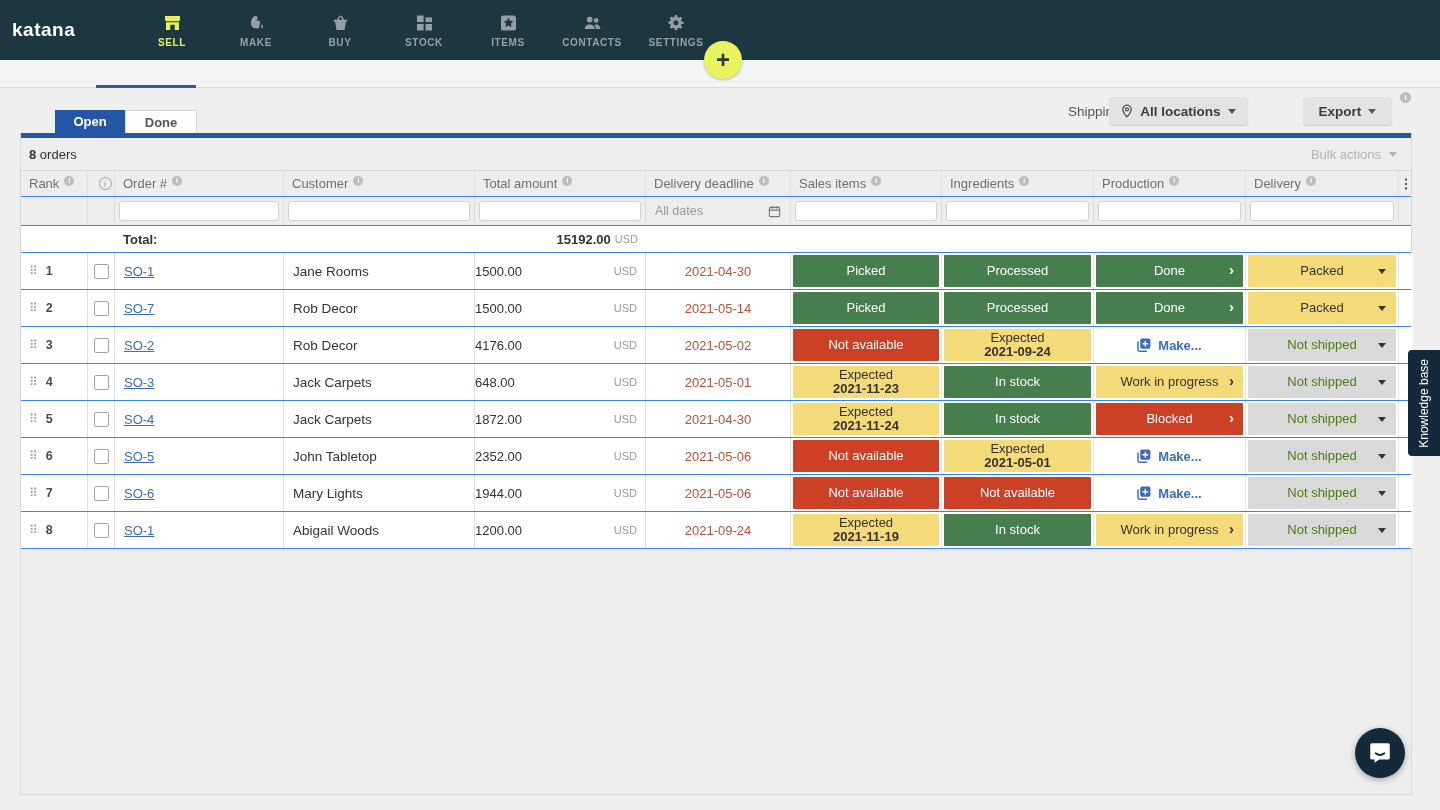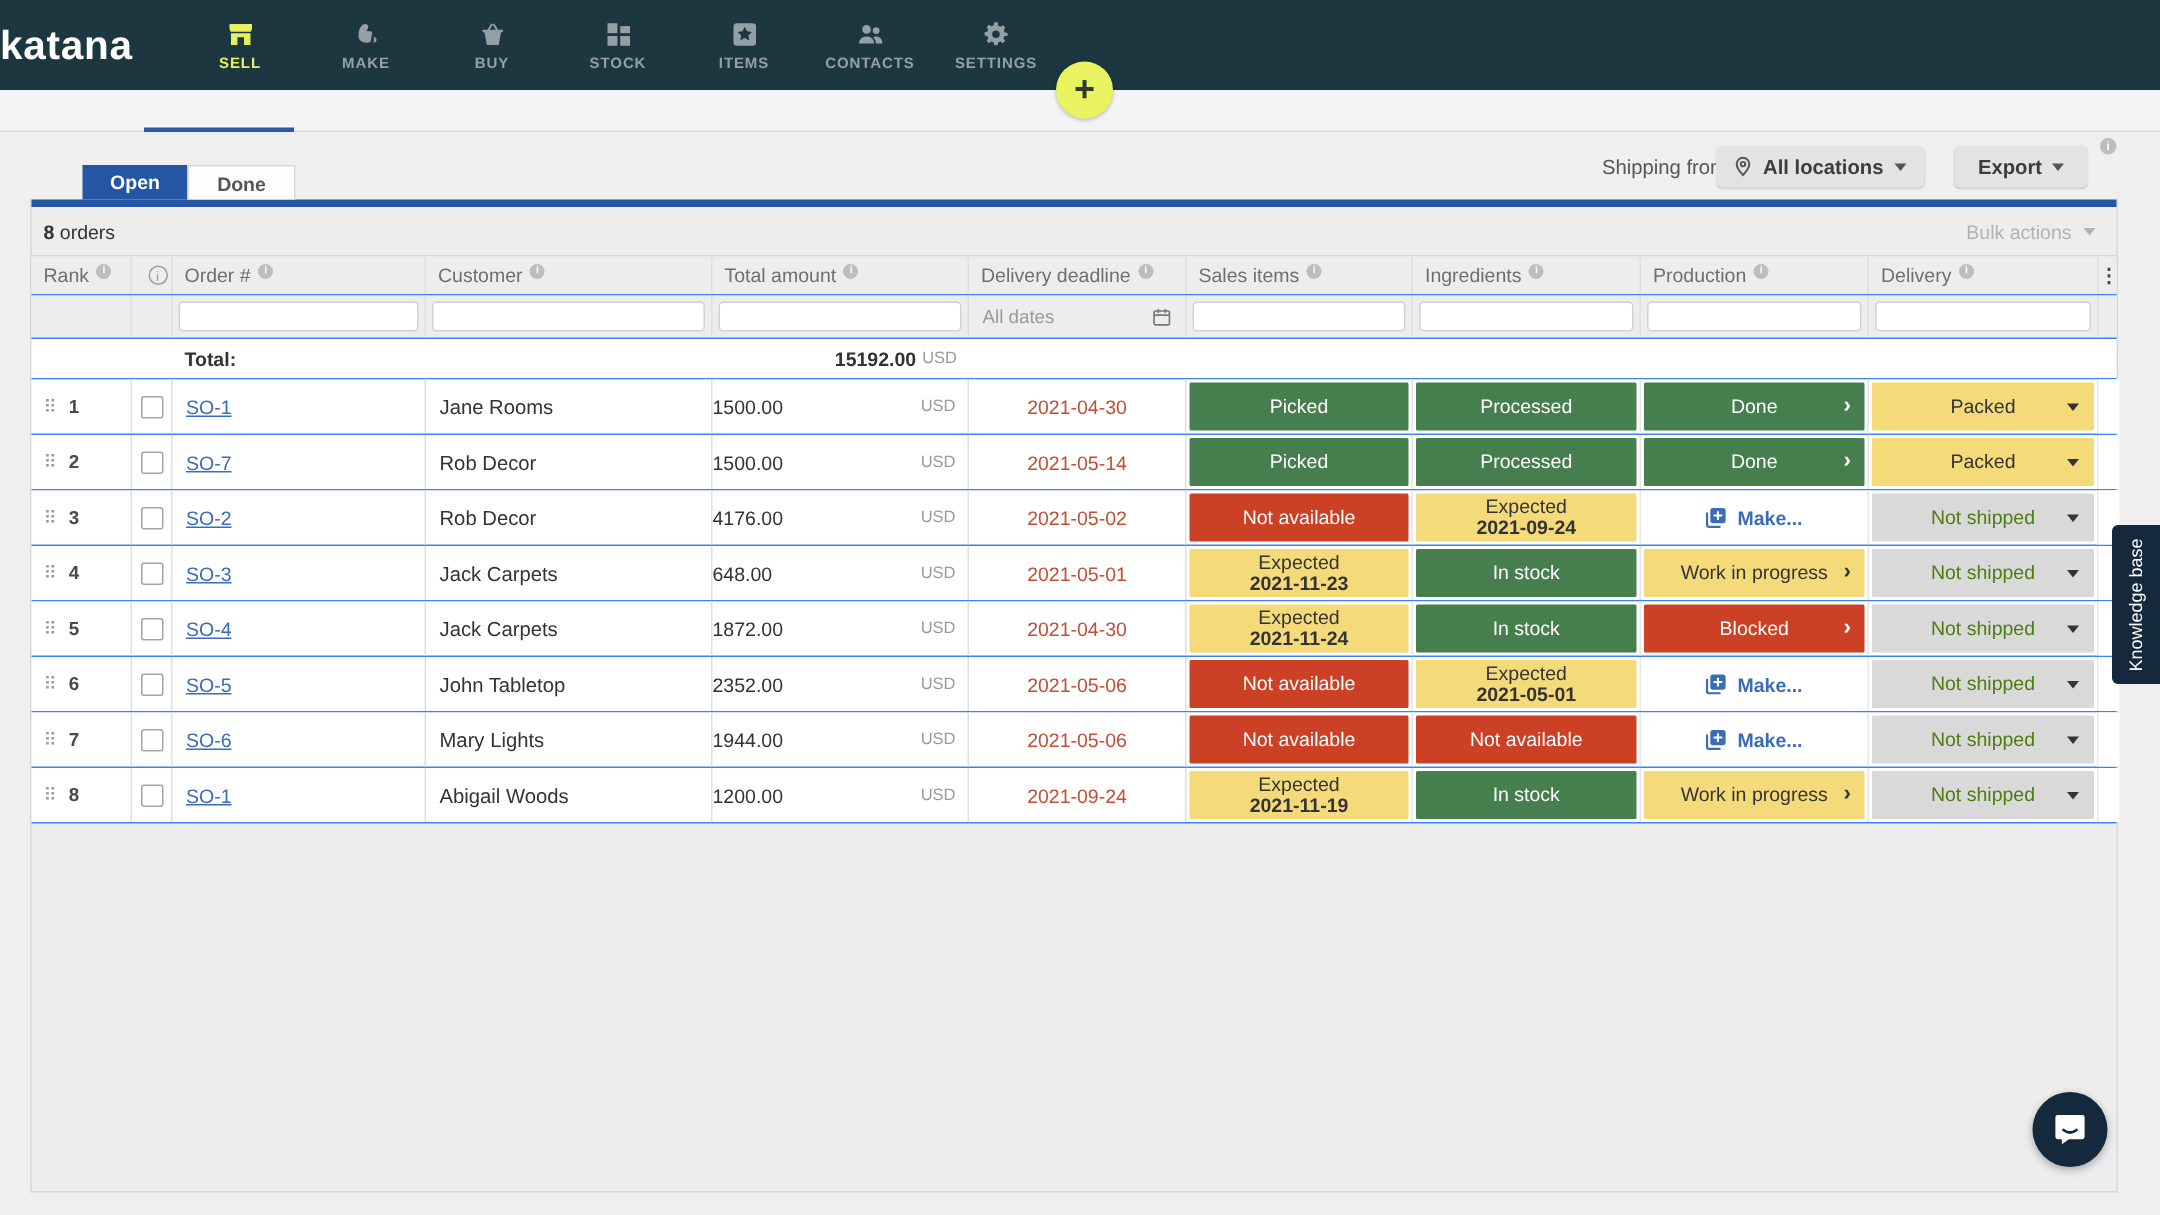--- a/index.html
+++ b/index.html
@@ -1,21 +1,21 @@
 <!DOCTYPE html>
 <html><head>
 <meta charset="utf-8">
 <style>
   * { margin:0; padding:0; box-sizing:border-box; }
   html,body { width:1440px; height:810px; overflow:hidden; }
   body { font-family:"Liberation Sans", sans-serif; background:#EFEFEF; position:relative; color:#333; }
 
   
   .nav { position:absolute; left:0; top:0; width:1440px; height:60px; background:#1C3740; display:flex; align-items:stretch; z-index:30; }
-  .logo { width:118px; display:flex; align-items:center; color:#fff; font-size:27px; font-weight:bold; letter-spacing:.5px; cursor:pointer; }
+  .logo { width:118px; display:flex; align-items:center; color:#fff; font-size:19px; font-weight:bold; letter-spacing:.5px; cursor:pointer;margin-left:12px; }
   .nav-menu { display:flex; }
   .nav-item { width:84px; display:flex; flex-direction:column; align-items:center; justify-content:center; color:#94A0A5; cursor:pointer; }
   .nav-item.active { color:#E8F15D; }
   .nav-item .nicon { height:20px; display:flex; align-items:center; justify-content:center; }
   .nav-item .nlabel { font-size:10px; font-weight:bold; letter-spacing:.6px; margin-top:4px; }
   .nav-spacer { flex:1; }
   .account { display:flex; align-items:center; padding-right:14px; cursor:pointer; }
   .account-text { text-align:right; line-height:17px; }
   .account-company { color:#E8F15D; font-size:13px; font-weight:bold; }
   .account-user { color:#fff; font-size:13px; }
@@ -26,21 +26,21 @@
   
   .tabstrip { position:absolute; left:0; top:60px; width:1440px; height:28px; background:#F4F4F4; border-bottom:1px solid #DADADA; z-index:20; }
   .ptab { position:absolute; top:0; height:28px; display:flex; align-items:center; font-size:14px; cursor:pointer; }
   .ptab-quotes { left:40px; color:#7B8FB3; }
   .ptab-sales { left:110px; color:#26477E; font-weight:bold; }
   .ptab-underline { position:absolute; left:96px; top:85px; width:100px; height:3px; background:#2B5AA7; z-index:21; }
 
   
   .toolbar-label { position:absolute; top:104px; left:1068px; font-size:13.5px; color:#555; }
   .tool-btn { position:absolute; top:97px; height:28px; background:#E3E3E3; border-radius:4px; display:flex; align-items:center; justify-content:center; gap:7px; font-size:13.5px; font-weight:bold; color:#3c3c3c; cursor:pointer; box-shadow:0 1px 1px rgba(0,0,0,.15); }
-  .btn-locations { left:1144px; width:139px; }
+  .btn-locations { left:1109px; width:139px; }
   .btn-export { left:1303px; width:89px; }
   .caret { width:0; height:0; border-left:4px solid transparent; border-right:4px solid transparent; border-top:5px solid #555; }
   .info-dot { display:inline-flex; width:11px; height:11px; border-radius:50%; background:#BDBDBD; color:#fff; font-size:8px; font-weight:bold; align-items:center; justify-content:center; font-style:normal; }
   .toolbar-info { position:absolute; left:1400px; top:92px; }
 
   
   .vtab { position:absolute; top:110px; height:23px; line-height:23px; font-size:13px; font-weight:bold; text-align:center; cursor:pointer; z-index:22; }
   .vtab-open { left:55px; width:70px; background:#2456A4; color:#fff; }
   .vtab-done { left:125px; width:72px; background:#FDFDFD; color:#555; border:1px solid #D9D9D9; border-bottom:none; }
   .panel { position:absolute; left:20px; top:133px; width:1392px; height:662px; background:#EDEDED; border:1px solid #D8D8D8; border-top:none; z-index:10; }

